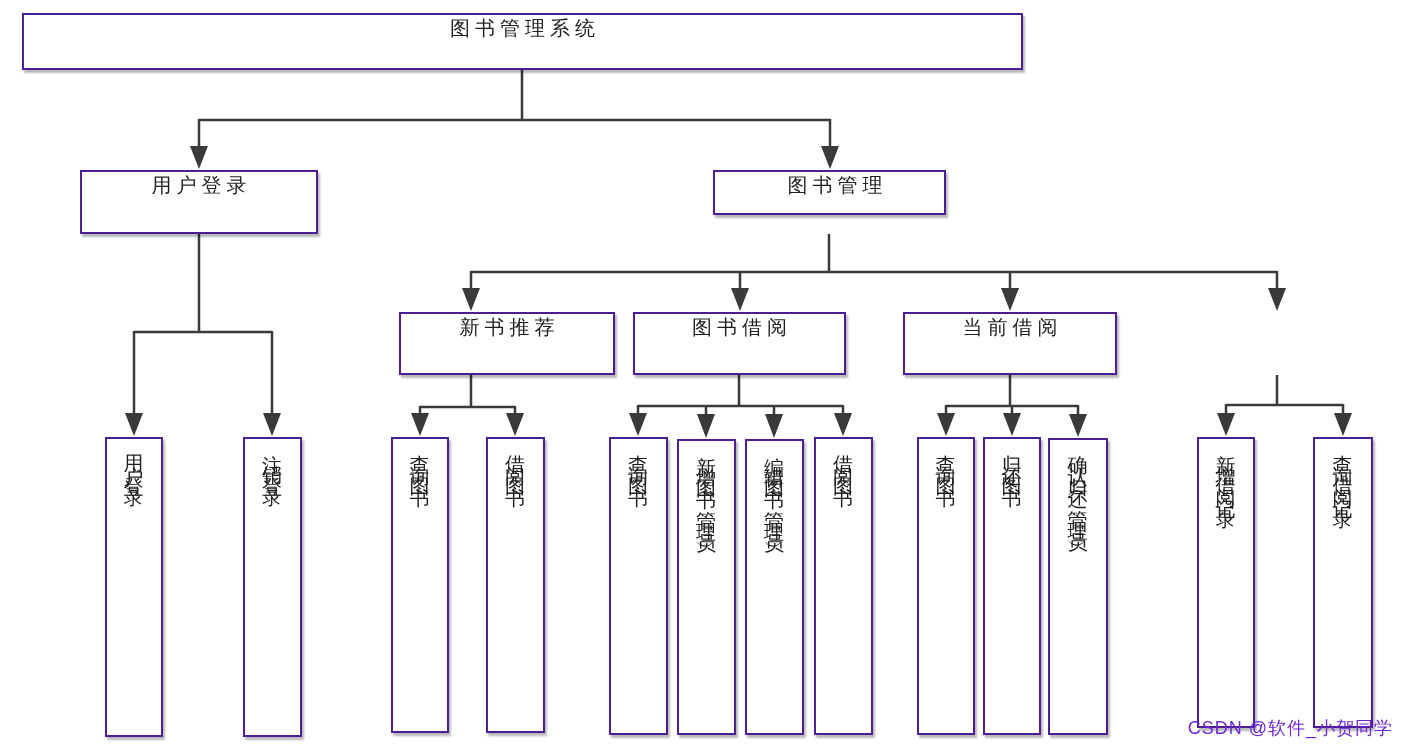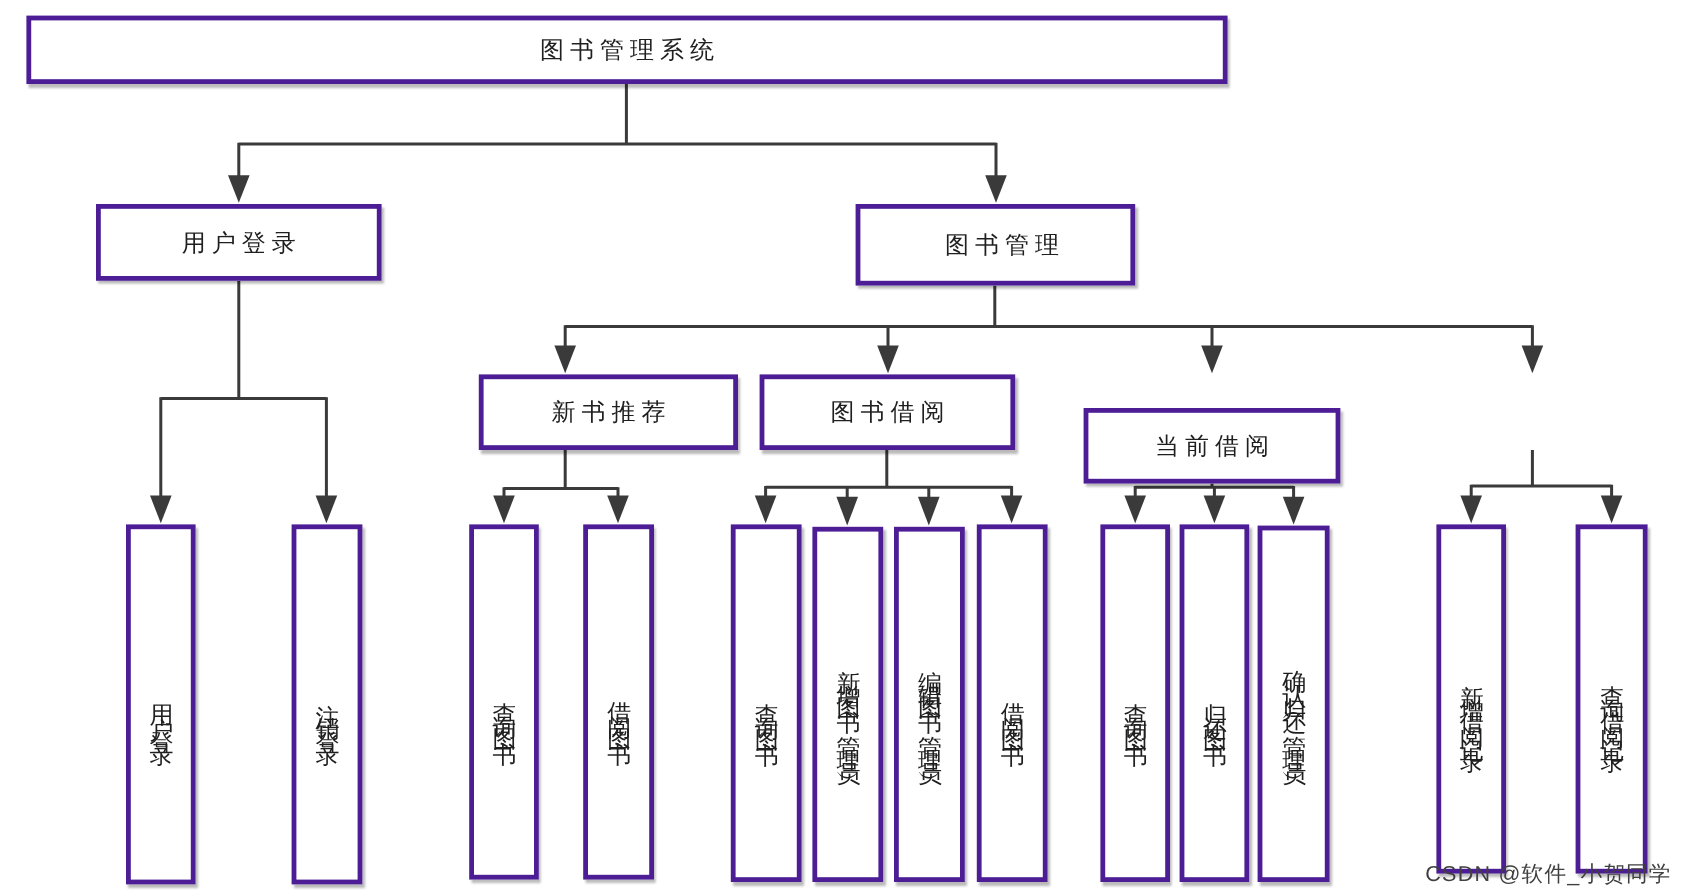--- a/index.html
+++ b/index.html
@@ -9,24 +9,24 @@
     height: 747px;
     background: #ffffff;
     font-family: "Liberation Sans", "DejaVu Sans", sans-serif;
     color: #1f1f1f;
     overflow: hidden;
   }
   .node {
     position: absolute;
     box-sizing: border-box;
     background: #ffffff;
-    border: 4px solid #4c1d95;
+    border: 2px solid #4c1d95;
     box-shadow: 2px 3px 2px rgba(0,0,0,0.28);
     display: flex;
-    align-items: center;
+    align-items: flex-start;
     justify-content: center;
   }
   .hbox span {
     font-size: 20px;
     letter-spacing: 5px;
     margin-right: -5px;
     white-space: nowrap;
   }
   .vbox span {
     writing-mode: vertical-rl;
@@ -42,21 +42,21 @@
     width: 1405px; height: 747px;
   }
   .connectors path { stroke: #3a3a3a; stroke-width: 2.5; fill: none; }
   .connectors polygon { fill: #3a3a3a; }
   .watermark {
     position: absolute;
     right: 12px;
     top: 716px;
     font-size: 18px;
     letter-spacing: 1px;
-    color: #404040;
+    color: #6d28d9;
     white-space: nowrap;
   }
 </style>
 </head>
 <body>
 
 <div class="stage">
 
   <svg class="connectors" viewBox="0 0 1405 747" xmlns="http://www.w3.org/2000/svg">
     <g>
@@ -101,31 +101,31 @@
     </g>
   </svg>
 
   <div class="node hbox" style="left:22px; top:13px; width:1001px; height:57px;">
     <span>图书管理系统</span>
   </div>
 
   <div class="node hbox" style="left:80px; top:170px; width:238px; height:64px;">
     <span>用户登录</span>
   </div>
-  <div class="node hbox" style="left:713px; top:170px; width:233px; height:68px;padding-left:11px;">
+  <div class="node hbox" style="left:713px; top:170px; width:233px; height:45px;padding-left:11px;">
     <span>图书管理</span>
   </div>
 
   <div class="node hbox" style="left:363px; top:312px; width:216px; height:63px;margin-left:36px;">
     <span>新书推荐</span>
   </div>
   <div class="node hbox" style="left:633px; top:312px; width:213px; height:63px;">
     <span>图书借阅</span>
   </div>
-  <div class="node hbox" style="left:903px; top:312px; width:214px; height:63px;margin-top:28px;">
+  <div class="node hbox" style="left:903px; top:312px; width:214px; height:63px;">
     <span>当前借阅</span>
   </div>
 
   <div class="node vbox" style="left:105px; top:437px; width:58px; height:300px;">
     <span>用户登录</span>
   </div>
   <div class="node vbox" style="left:243px; top:437px; width:59px; height:300px;">
     <span>注销登录</span>
   </div>
 

